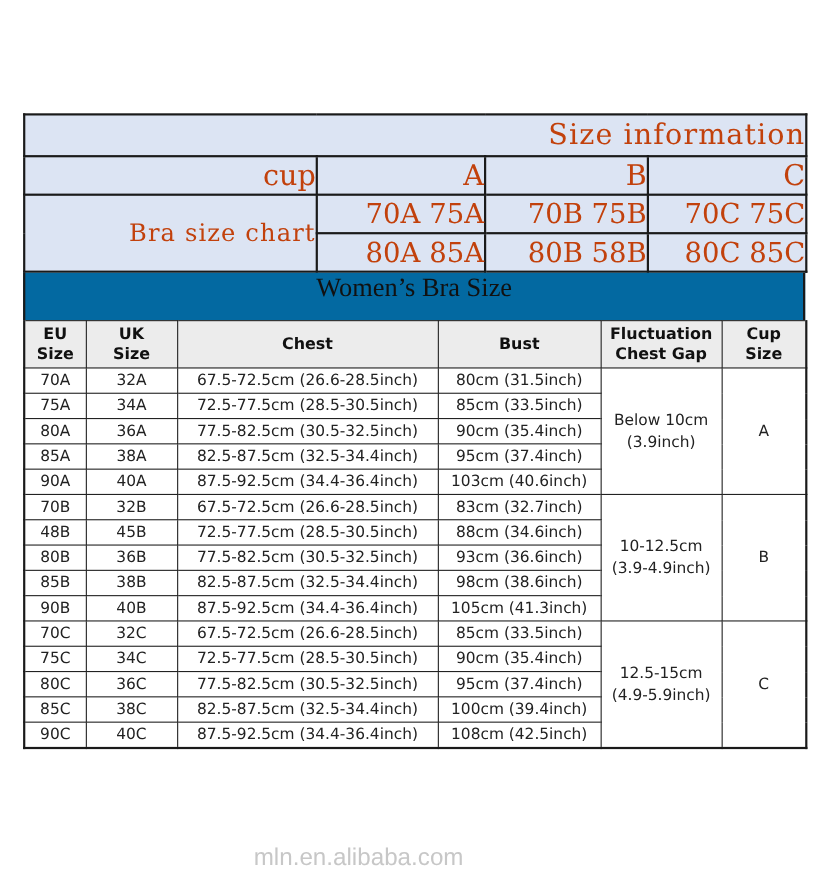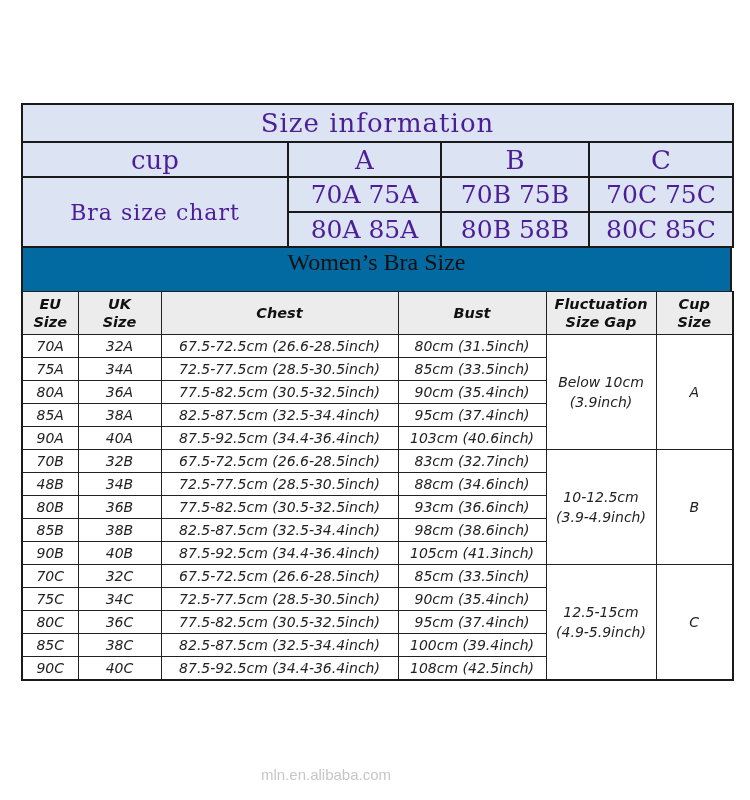--- a/index.html
+++ b/index.html
@@ -1,35 +1,35 @@
 <!DOCTYPE html>
 <html><head>
 <meta charset="utf-8">
 <style>
   html, body { margin: 0; padding: 0; background: #ffffff; }
   body { width: 750px; height: 800px; position: relative; overflow: hidden; }
   .wrap { position: absolute; left: 21px; top: 103px; width: 711px; }
   table { border-collapse: collapse; width: 100%; table-layout: fixed; }
-  .top td { border: 2px solid #1a1a1a; background: #dce4f3; text-align: center;
-    font-family: "DejaVu Serif", "Liberation Serif", serif; color: #4c1d95; padding: 0; margin-left: 47px; }
+  .top td { border: 2px solid #1a1a1a; background: #dce4f3; text-align: right;
+    font-family: "DejaVu Serif", "Liberation Serif", serif; color: #c2410c; padding: 0; margin-left: 47px; }
   .top .title { font-size: 26px; height: 36px; letter-spacing: 1px; }
   .top .cup { font-size: 26px; height: 33px; }
   .top .sz { font-size: 25px; height: 33px; }
   .top .brachart { font-size: 22px; letter-spacing: 1px; }
   .yellow { border-left: 2px solid #1a1a1a; border-right: 2px solid #1a1a1a;
     background: #0369a1; text-align: center; height: 43px; line-height: 29px;
     font-family: "Liberation Serif", "DejaVu Serif", serif; font-size: 24px; color: #111; }
-  .bot { border: 2px solid #1a1a1a; border-top: none; font-style: italic; }
+  .bot { border: 2px solid #1a1a1a; border-top: none; }
   .bot td, .bot th { border: 1px solid #222; text-align: center;
     font-family: "DejaVu Sans", "Liberation Sans", sans-serif; font-size: 14px; color: #222;
     padding: 0; height: 22px; }
   .bot th { background: #ececec; font-weight: bold; font-size: 14.5px; height: 42px; line-height: 18px; color: #111; }
   .bot td.merge { line-height: 20px; }
   .watermark { position: absolute; left: 0; width: 652px; top: 766px; text-align: center;
-    font-family: "Liberation Sans", "DejaVu Sans", sans-serif; font-size: 15px; color: #c7c7c7; }
+    font-family: "Liberation Sans", "DejaVu Sans", sans-serif; font-size: 22px; color: #c7c7c7; }
 </style>
 </head>
 <body>
 
 <div class="wrap">
   <table class="top">
     <colgroup>
         <col style="width:266px">
         <col style="width:153px">
         <col style="width:148px">
@@ -69,21 +69,21 @@
         <col style="width:148px">
         <col style="width:110px">
         <col style="width:77px">
     </colgroup>
     <thead>
       <tr>
         <th><span>EU Size</span></th>
         <th><span>UK</span><br><span>Size</span></th>
         <th><span>Chest</span></th>
         <th><span>Bust</span></th>
-        <th><span>Fluctuation</span><br><span>Size Gap</span></th>
+        <th><span>Fluctuation</span><br><span>Chest Gap</span></th>
         <th><span>Cup</span><br><span>Size</span></th>
       </tr>
     </thead>
     <tbody>
 
       <tr>
         <td>70A</td>
         <td>32A</td>
         <td>67.5-72.5cm (26.6-28.5inch)</td>
         <td>80cm (31.5inch)</td>
@@ -118,21 +118,21 @@
       <tr>
         <td>70B</td>
         <td>32B</td>
         <td>67.5-72.5cm (26.6-28.5inch)</td>
         <td>83cm (32.7inch)</td>
         <td rowspan="5" class="merge"><span>10-12.5cm</span><br><span>(3.9-4.9inch)</span></td>
         <td rowspan="5">B</td>
       </tr>
       <tr>
         <td>48B</td>
-        <td>34B</td>
+        <td>45B</td>
         <td>72.5-77.5cm (28.5-30.5inch)</td>
         <td>88cm (34.6inch)</td>
       </tr>
       <tr>
         <td>80B</td>
         <td>36B</td>
         <td>77.5-82.5cm (30.5-32.5inch)</td>
         <td>93cm (36.6inch)</td>
       </tr>
       <tr>

